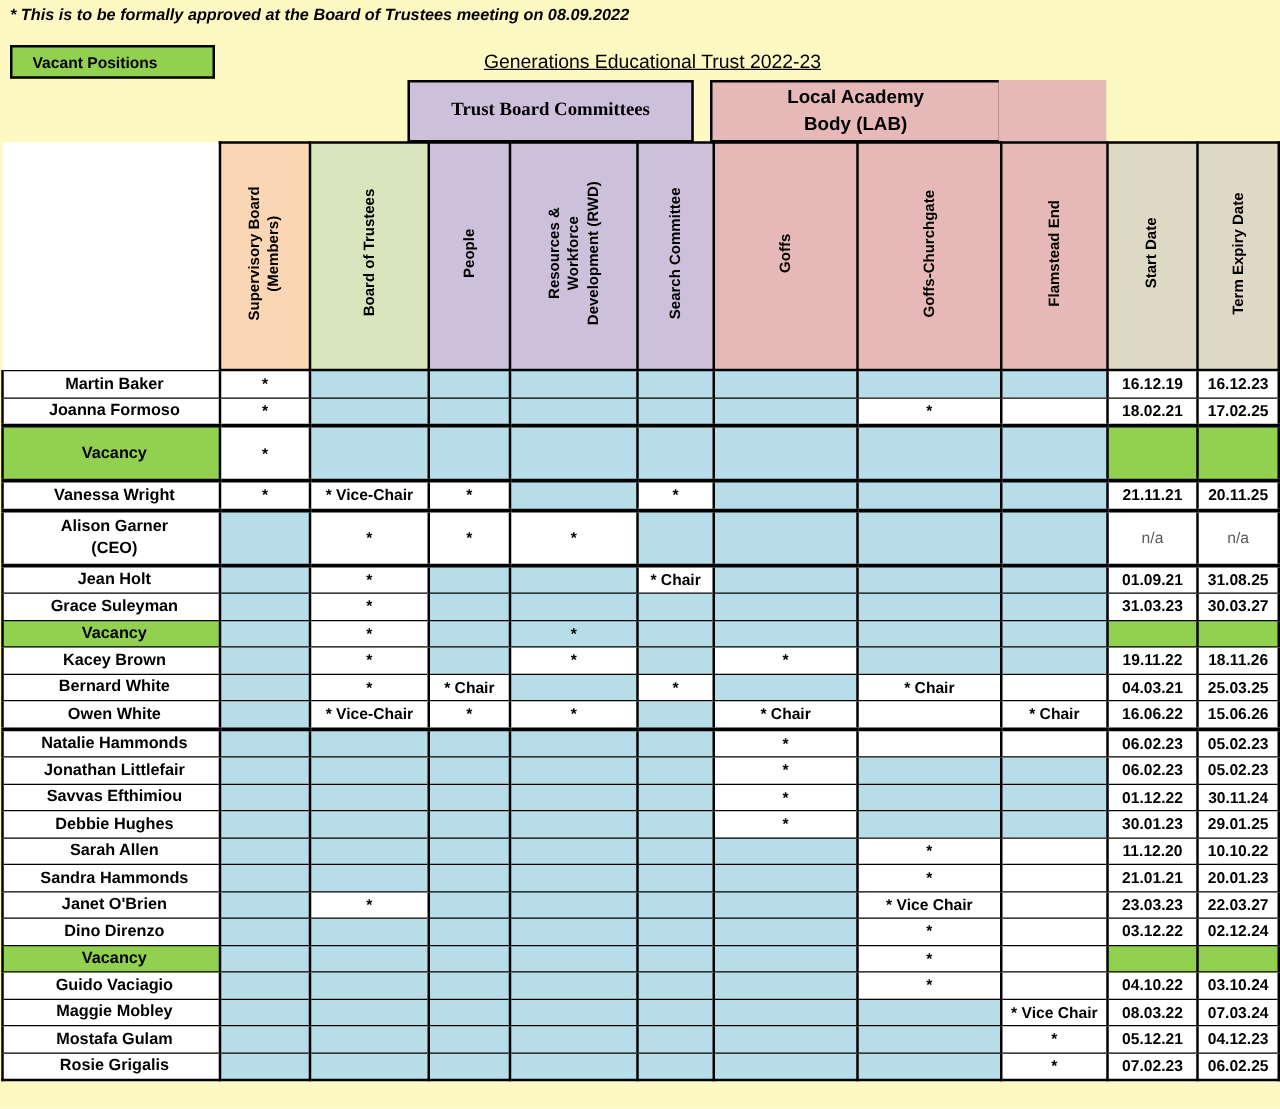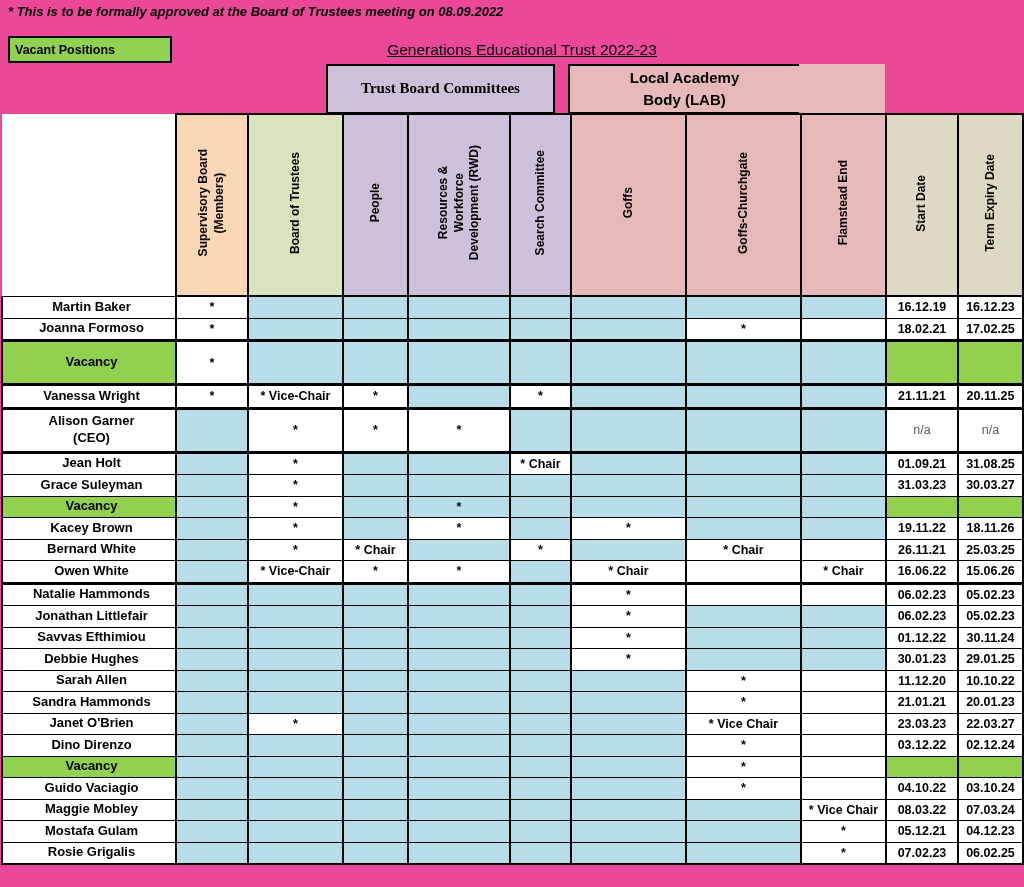--- a/index.html
+++ b/index.html
@@ -1,27 +1,27 @@
 <!DOCTYPE html>
 <html><head>
 <meta charset="utf-8">
 <style>
   html,body { margin:0; padding:0; background:#fff; }
   .page {
     position:relative; width:1024px; height:887px; overflow:hidden;
-    font-family:"Liberation Sans", sans-serif; color:#000; background:#ec4899;
+    font-family:"Liberation Sans", sans-serif; color:#000; background:#fef9c3;
   }
   .note {
     position:absolute; left:8px; top:4px;
     font-style:italic; font-weight:bold; font-size:13px;
   }
   .legend {
     position:absolute; left:8px; top:36px; width:164px; height:27px;
     background:#92D050; border:2px solid #000; box-sizing:border-box;
-    display:flex; align-items:center; padding-left:5px;
+    display:flex; align-items:center; padding-left:16px;
     font-weight:bold; font-size:12.5px;
   }
   .title {
     position:absolute; left:322px; top:41px; width:400px; text-align:center;
     font-weight:normal; font-size:15.5px; text-decoration:underline;
   }
   .gh {
     position:absolute; top:64px; height:50px; box-sizing:border-box;
     border:2.5px solid #000; display:flex; align-items:center; justify-content:center;
     font-weight:bold; font-size:15px; text-align:center; white-space:pre-line; line-height:1.45;
@@ -222,21 +222,21 @@
         <tr>
           <td class="name">Bernard White</td>
           <td class="blue"></td>
           <td>*</td>
           <td>* Chair</td>
           <td class="blue"></td>
           <td>*</td>
           <td class="blue"></td>
           <td>* Chair</td>
           <td></td>
-          <td class="date">26.11.21</td>
+          <td class="date">04.03.21</td>
           <td class="date">25.03.25</td>
         </tr>
         <tr class="sep">
           <td class="name">Owen White</td>
           <td class="blue"></td>
           <td>* Vice-Chair</td>
           <td>*</td>
           <td>*</td>
           <td class="blue"></td>
           <td>* Chair</td>

